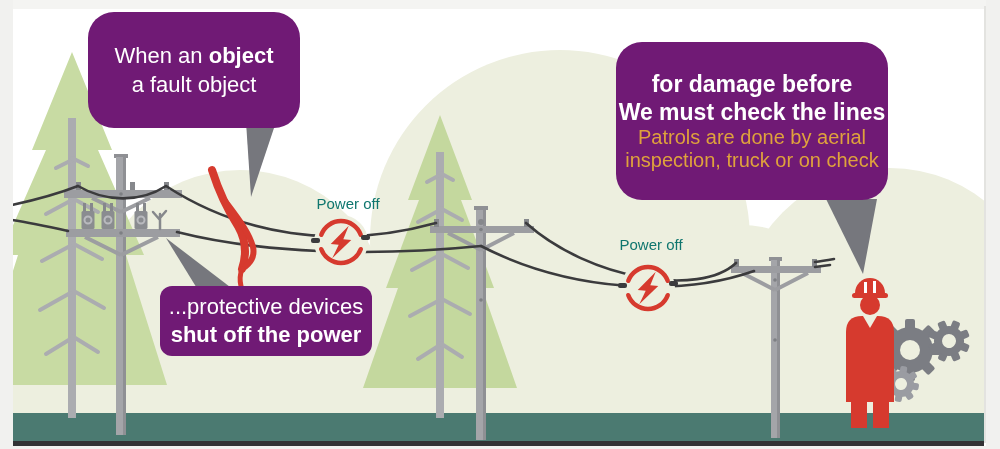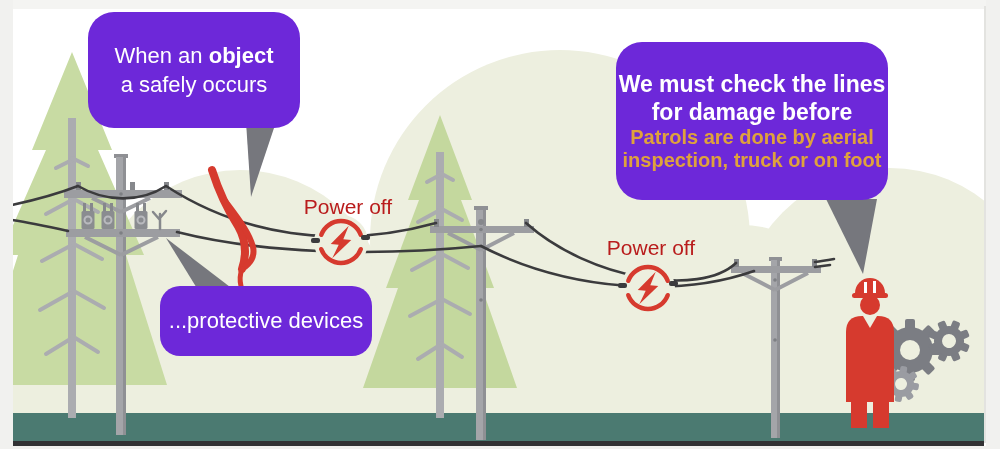--- a/index.html
+++ b/index.html
@@ -3,32 +3,32 @@
 <meta charset="utf-8">
 <style>
   html,body{margin:0;padding:0;background:#f1f1ef;}
   .stage{
     position:relative;width:1000px;height:449px;overflow:hidden;
     font-family:"Liberation Sans","DejaVu Sans",sans-serif;
     background:#f1f1ef;
   }
   .stage svg{position:absolute;left:0;top:0;}
   .bubble{
-    position:absolute;background:#6d28d9;color:#ffffff;border-radius:26px;
+    position:absolute;background:#701a75;color:#ffffff;border-radius:26px;
     display:flex;flex-direction:column;justify-content:center;align-items:center;
     text-align:center;z-index:3;
   }
   .bubble .bl{width:100%;}
   .bubble1{left:88px;top:12px;width:212px;height:116px;font-size:22px;line-height:29px;}
-  .bubble2{left:160px;top:286px;width:212px;height:70px;font-size:22px;line-height:28px;border-radius:20px;}
+  .bubble2{left:160px;top:286px;width:212px;height:70px;font-size:22px;line-height:28px;border-radius:12px;}
   .bubble3{left:616px;top:42px;width:272px;height:158px;font-size:23px;line-height:28px;font-weight:bold;}
-  .bubble3 .orange{color:#dfa23c;font-weight:bold;font-size:20px;line-height:23px;}
+  .bubble3 .orange{color:#dfa23c;font-weight:normal;font-size:20px;line-height:23px;}
   .bubble b{font-weight:bold;}
   .power-off{
-    position:absolute;color:#b91c1c;font-size:21px;text-align:center;z-index:3;
+    position:absolute;color:#0f766e;font-size:15px;text-align:center;z-index:3;
   }
   .po1{left:286px;top:195px;width:124px;}
   .po2{left:589px;top:236px;width:124px;}
 </style>
 </head>
 <body>
 
 <div class="stage">
 
 <svg width="1000" height="449" viewBox="0 0 1000 449">
@@ -246,30 +246,31 @@
   <rect x="8" y="441" width="976" height="5" fill="#323234"></rect>
   <rect x="0" y="0" width="1000" height="9" fill="#f4f4f2"></rect>
   <rect x="0" y="0" width="13" height="449" fill="#f1f1ef"></rect>
   <rect x="984" y="6" width="2" height="437" fill="#e3e3e0"></rect>
   <rect x="986" y="0" width="14" height="449" fill="#f1f1ef"></rect>
   <rect x="0" y="446" width="1000" height="3" fill="#f1f1ef"></rect>
 </svg>
 
 <div class="bubble bubble1">
   <div class="bl"><span>When an </span><b>object</b></div>
-  <div class="bl"><span>a safely occurs</span></div>
+  <div class="bl"><span>a fault object</span></div>
 </div>
 
 <div class="bubble bubble2">
   <div class="bl"><span>...protective devices</span></div>
+  <div class="bl"><b>shut off the power</b></div>
 </div>
 
 <div class="bubble bubble3">
+  <div class="bl"><span>for damage before</span></div>
   <div class="bl"><span>We must check the lines</span></div>
-  <div class="bl"><span>for damage before</span></div>
   <div class="bl orange"><span>Patrols are done by aerial</span></div>
-  <div class="bl orange"><span>inspection, truck or on foot</span></div>
+  <div class="bl orange"><span>inspection, truck or on check</span></div>
 </div>
 
 <div class="power-off po1">Power off</div>
 <div class="power-off po2">Power off</div>
 
 </div>
 
 </body></html>

